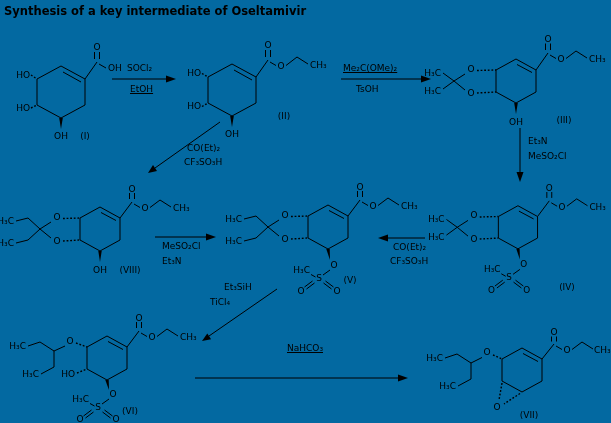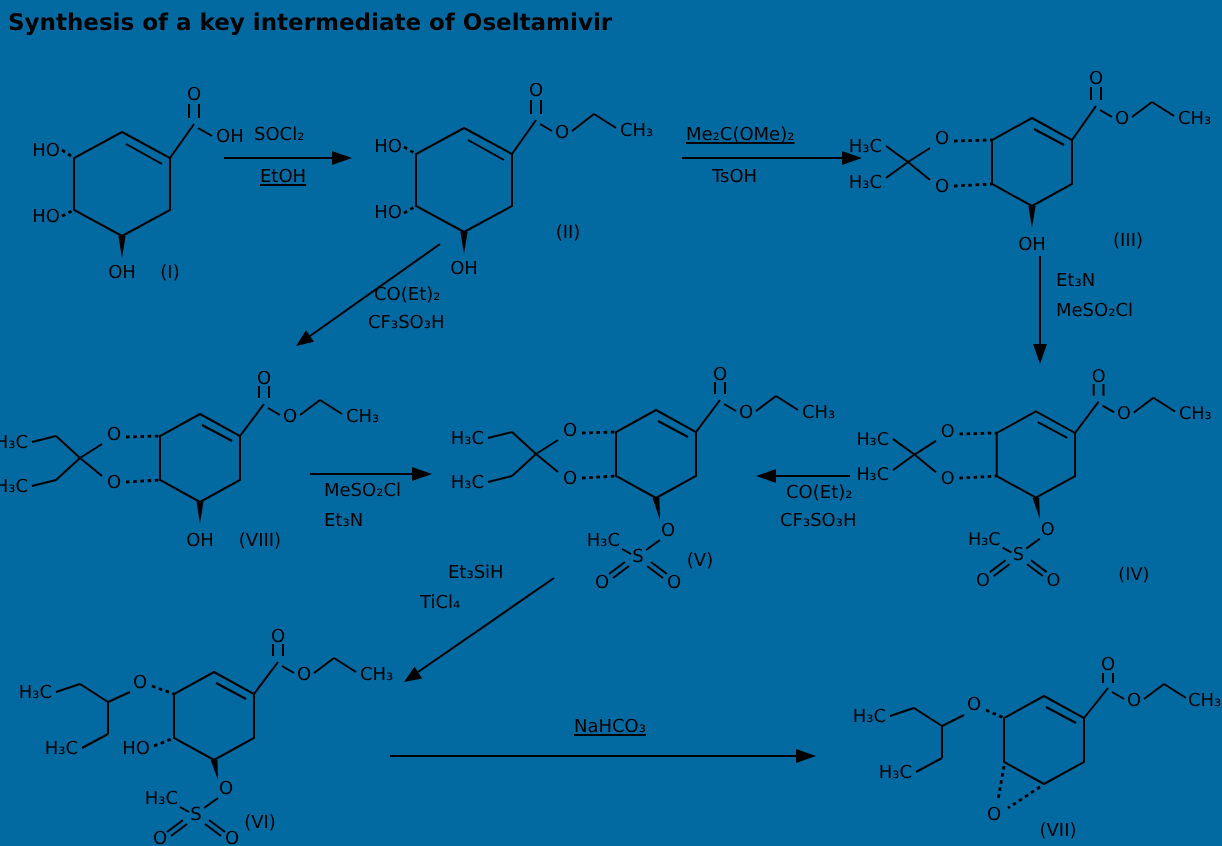--- a/index.html
+++ b/index.html
@@ -67,21 +67,21 @@
   <div class="reagent" style="left:528px;top:136px;">Et₃N</div>
   <div class="reagent" style="left:528px;top:151px;">MeSO₂Cl</div>
   <div class="reagent" style="left:187px;top:143px;">CO(Et)₂</div>
   <div class="reagent" style="left:184px;top:157px;">CF₃SO₃H</div>
   <div class="reagent" style="left:162px;top:241px;">MeSO₂Cl</div>
   <div class="reagent" style="left:162px;top:256px;">Et₃N</div>
   <div class="reagent" style="left:393px;top:242px;">CO(Et)₂</div>
   <div class="reagent" style="left:390px;top:256px;">CF₃SO₃H</div>
   <div class="reagent" style="left:224px;top:282px;text-align:center;">Et₃SiH</div>
   <div class="reagent" style="left:210px;top:297px;">TiCl₄</div>
-  <div class="reagent" style="left:287px;top:359px;text-decoration:underline;">NaHCO₃</div>
+  <div class="reagent" style="left:287px;top:343px;text-decoration:underline;">NaHCO₃</div>
 
   <svg class="mol" style="left:3px;top:40px;" width="125" height="103" viewBox="0 0 125 103">
     <g>
       <path class="bond" d="M58,26 L82,39 L82,65 L58,78 L34,65 L34,39 Z"></path>
       <path class="bond" d="M60,32 L78,42"></path>
       <path class="bond" d="M82,39 L94,22"></path>
       <path class="bond" d="M91.5,19 L91.5,12 M96.5,19 L96.5,12"></path>
       <path class="bond" d="M96,24 L103,28"></path>
       <path class="hash" d="M28,35 L34,39"></path>
       <path class="hash" d="M28,68 L34,65"></path>

